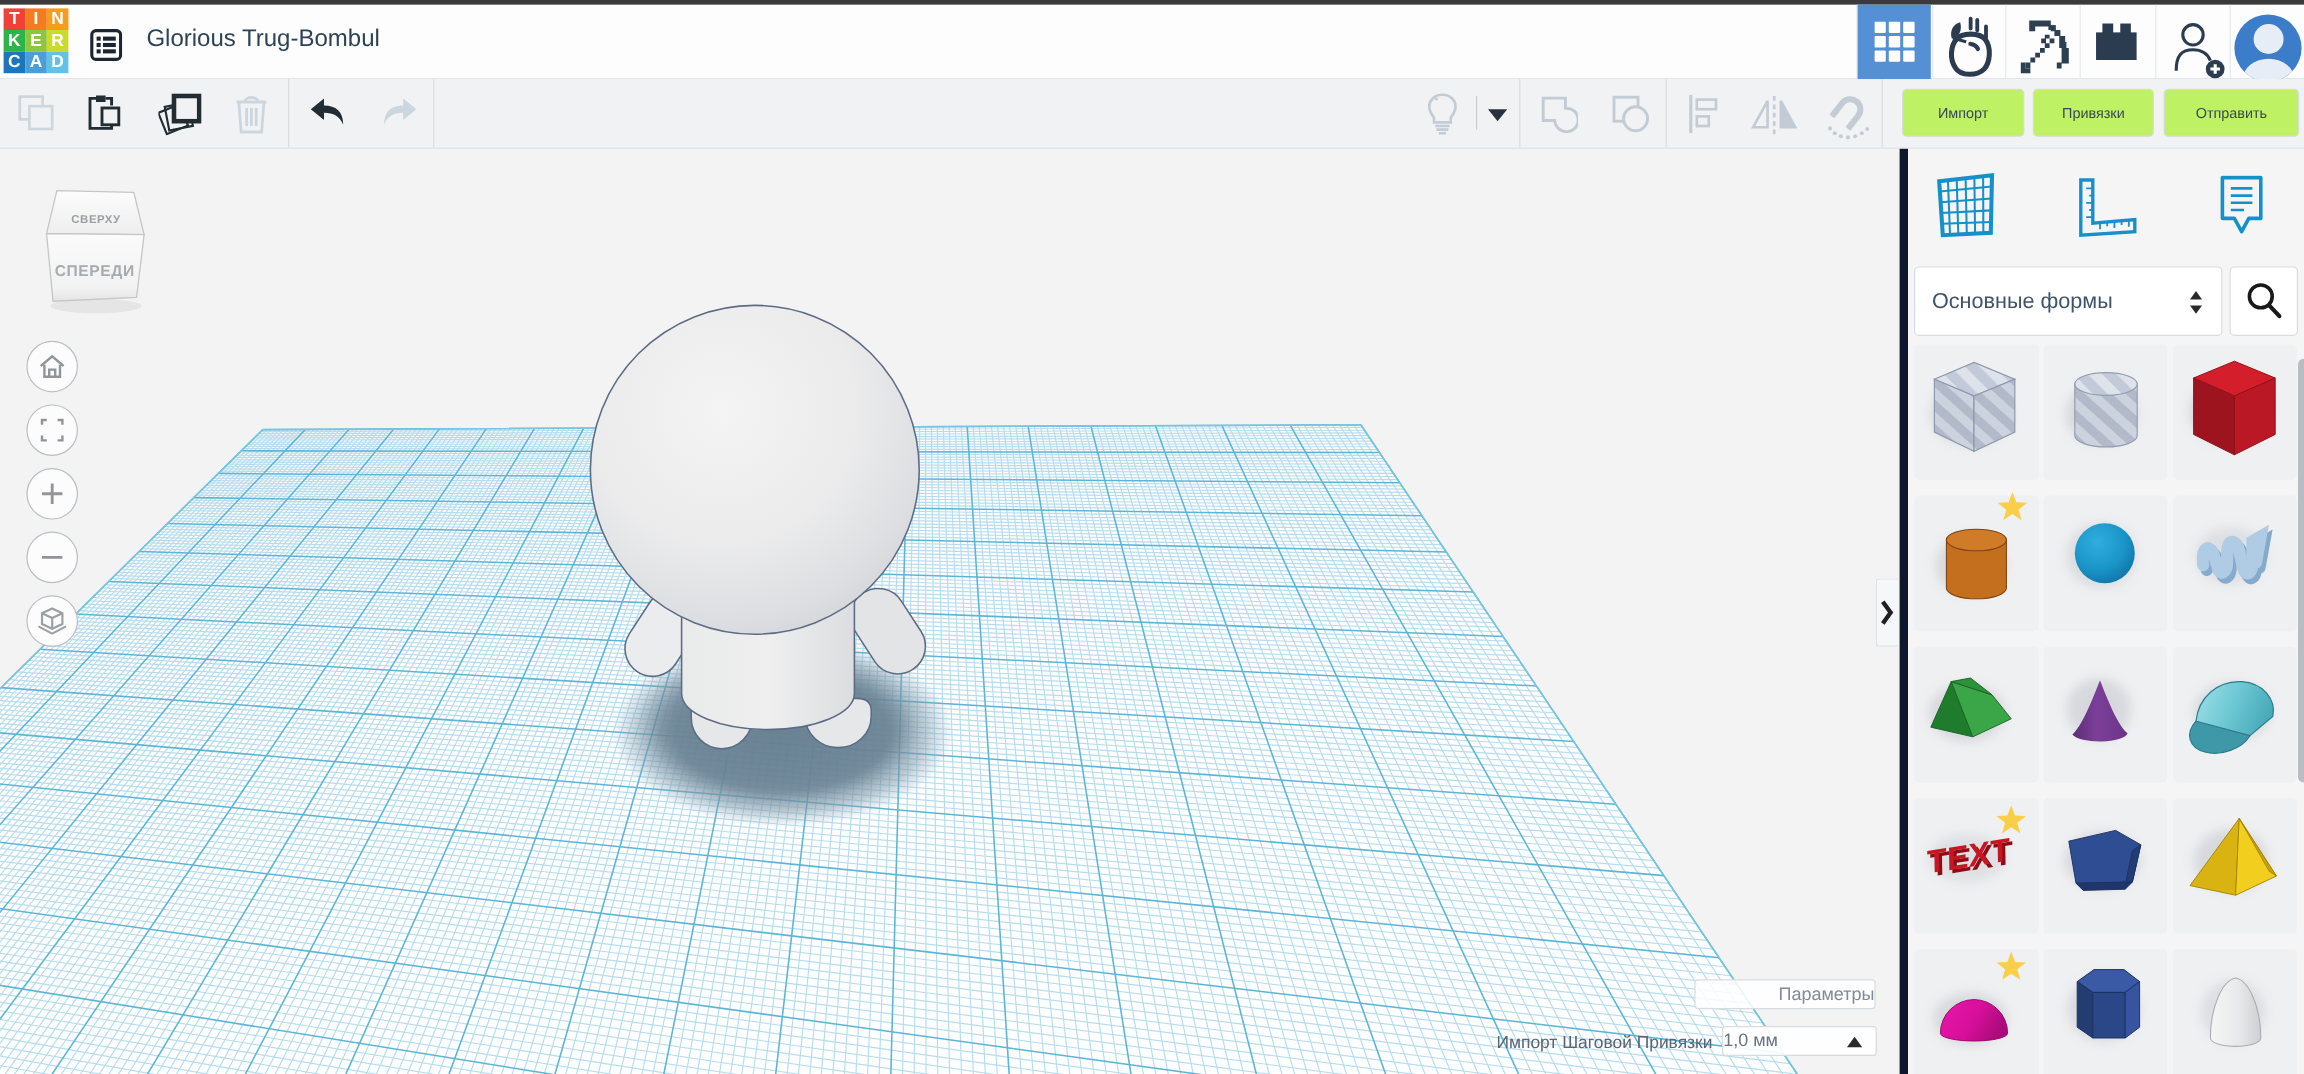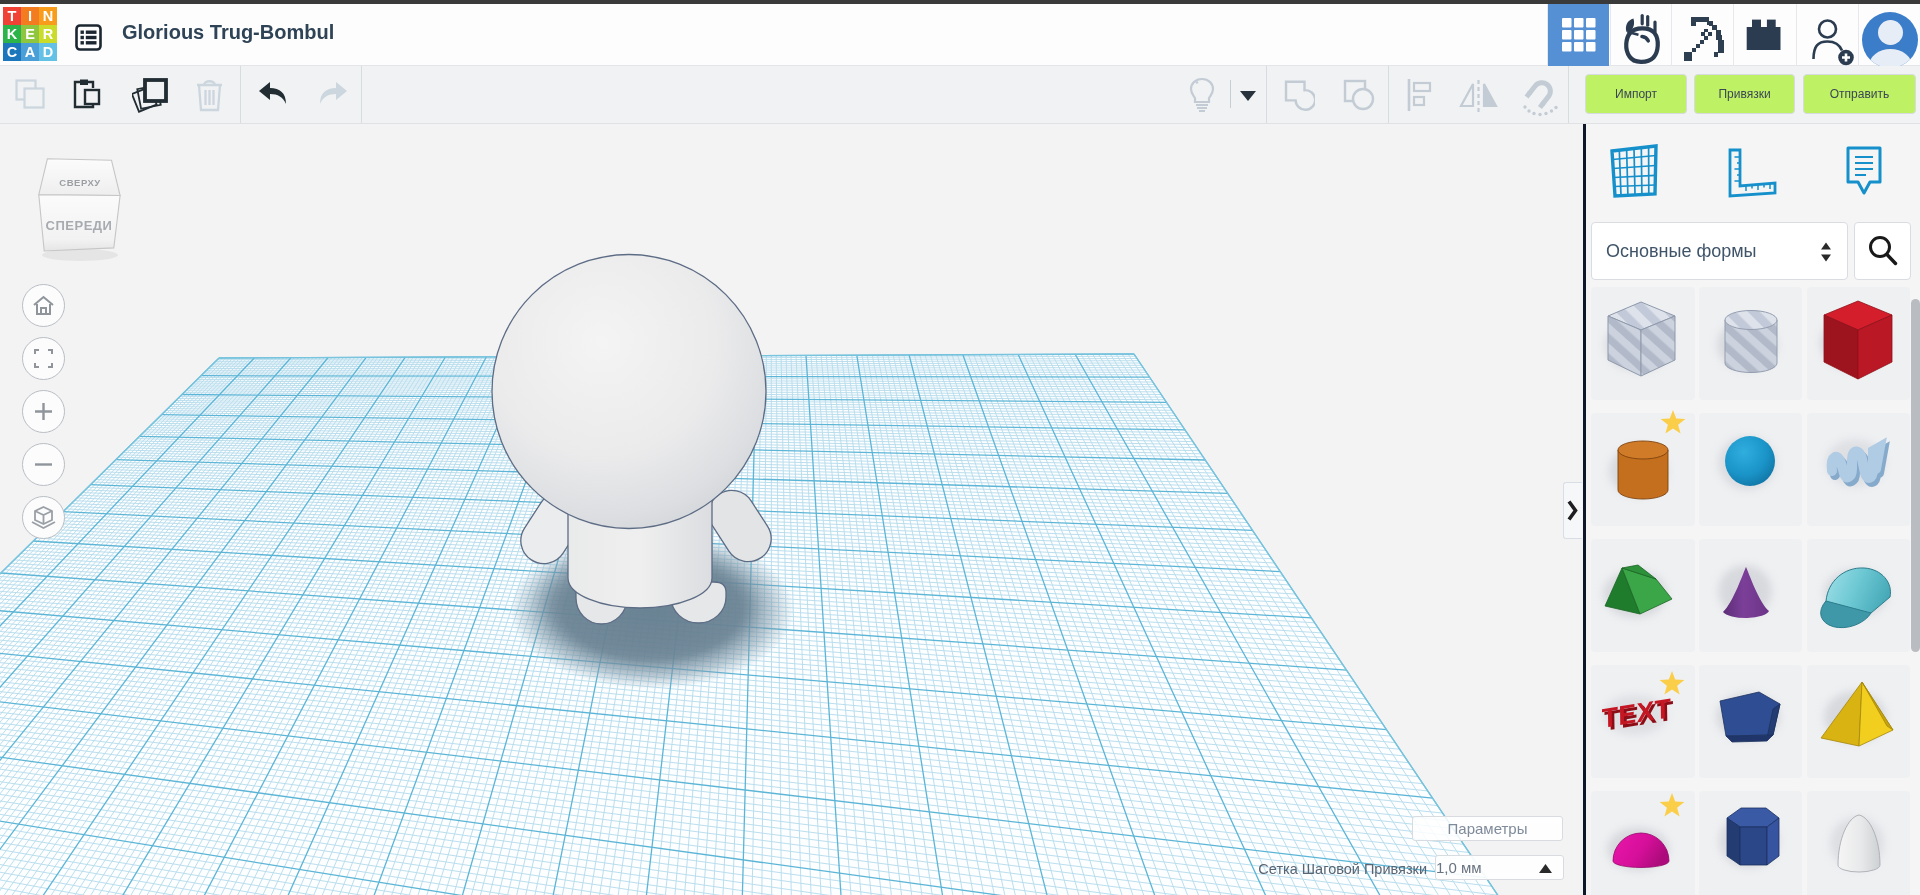--- a/index.html
+++ b/index.html
@@ -1,31 +1,31 @@
 <!DOCTYPE html>
 <html><head><meta charset="utf-8"><style>
 *{margin:0;padding:0;box-sizing:border-box}
 html,body{width:1920px;height:895px;overflow:hidden;font-family:"Liberation Sans",sans-serif;background:#f3f3f4;position:relative}
 .abs{position:absolute}
 #topstrip{left:0;top:0;width:1920px;height:4px;background:#3a3a3a}
 #titlebar{left:0;top:4px;width:1920px;height:62px;background:#fdfdfe;border-bottom:1px solid #e3e5e9}
 #logo{position:absolute;left:3px;top:3px;width:54px;height:54px;display:grid;grid-template-columns:18px 18px 18px;grid-template-rows:18px 18px 18px}
 #logo div{color:#fff;font-weight:bold;font-size:14.5px;line-height:18px;text-align:center}
-#title{position:absolute;left:122px;top:17px;font-size:20px;font-weight:bold;color:#2f4356}
+#title{position:absolute;left:122px;top:17px;font-size:20px;font-weight:normal;color:#2f4356}
 .hsep{position:absolute;top:0;width:1px;height:62px;background:#e6e8ea}
 #toolbar{left:0;top:66px;width:1920px;height:58px;background:#f1f2f3;border-bottom:1px solid #dfe1e5}
 .tsep{position:absolute;top:0;width:1px;height:57px;background:#d9dcdf}
 .btn{position:absolute;top:8px;height:40px;background:#bef264;border:1px solid #d7dade;border-radius:4px;font-size:12px;color:#3c4655;text-align:center;line-height:38px}
-#panel{left:1583px;top:124px;width:337px;height:771px;background:#f5f5f6;border-left:3px solid #0f172a}
+#panel{left:1583px;top:124px;width:337px;height:771px;background:#f5f5f6;border-left:7px solid #0f172a}
 .cell{position:absolute;width:103.5px;height:113px;background:#eff0f2;border-radius:4px}
 #ddown{position:absolute;left:5px;top:98px;width:257px;height:58px;background:#fff;border:1px solid #d9dce1;border-radius:4px;font-size:18px;color:#3f5469;line-height:56px;padding-left:14px}
 #searchbtn{position:absolute;left:268px;top:98px;width:57px;height:58px;background:#fff;border:1px solid #d9dce1;border-radius:4px}
 #scrollbar{position:absolute;left:325px;top:175px;width:9px;height:353px;background:#b9bcc1;border-radius:4.5px}
 #tab{left:1563px;top:482px;width:19px;height:57px;background:#f6f7f9;border:1px solid #d9dde5;border-right:none;border-radius:3px 0 0 3px}
-#params{left:1412px;top:816px;width:151px;height:25px;background:rgba(255,255,255,0.85);border:1px solid #d8dce0;border-radius:3px;font-size:15px;color:#7f8b9a;text-align:center;line-height:23px}
+#params{left:1412px;top:816px;width:151px;height:25px;background:rgba(255,255,255,0.85);border:1px solid #d8dce0;border-radius:3px;font-size:15px;color:#7f8b9a;text-align:right;line-height:23px}
 #snaplabel{left:1207px;top:861px;width:220px;font-size:14.5px;color:#5a6472;text-align:right}
 #snapdd{left:1435px;top:855px;width:129px;height:25px;background:rgba(255,255,255,0.92);border:1px solid #d8dce0;border-radius:3px;font-size:15px;color:#6a7380;line-height:23px;}
 .circb{position:absolute;left:22px;width:43px;height:43px;border-radius:50%;background:#fcfcfc;border:1px solid #b9bec4}
 </style></head><body>
 <svg id="scene" width="1920" height="895" viewBox="0 0 1920 895" style="position:absolute;left:0;top:0">
 <defs>
  <clipPath id="cv">
         <rect x="0" y="124" width="1583" height="771"></rect>
       </clipPath>
  <radialGradient id="headg" cx="0.40" cy="0.32" r="0.75">
@@ -481,15 +481,15 @@
           </linearGradient>
         </defs>
 <path d="M31 74 C31 48 41 26 52 24 C63 26 73 48 73 74 A21 7 0 0 1 31 74 Z" fill="url(#parg)" stroke="#a9adb2" stroke-width="0.9"></path>
       </svg></div>
   <div id="scrollbar"></div>
 </div>
 <div id="tab" class="abs"><svg width="17" height="55" viewBox="0 0 17 55">
       <path d="M5 18.5 L11.5 27.5 L5 36.5" fill="none" stroke="#1f1f23" stroke-width="3.6"></path>
     </svg></div>
 <div id="params" class="abs">Параметры</div>
-<div id="snaplabel" class="abs">Сетка Шаговой Привязки</div>
+<div id="snaplabel" class="abs">Импорт Шаговой Привязки</div>
 <div id="snapdd" class="abs">1,0 мм<svg width="13" height="9" viewBox="0 0 13 9" style="position:absolute;right:11px;top:8px">
       <path d="M0 9 L6.5 0 L13 9 Z" fill="#2a2a2a"></path>
     </svg></div>
 </body></html>

